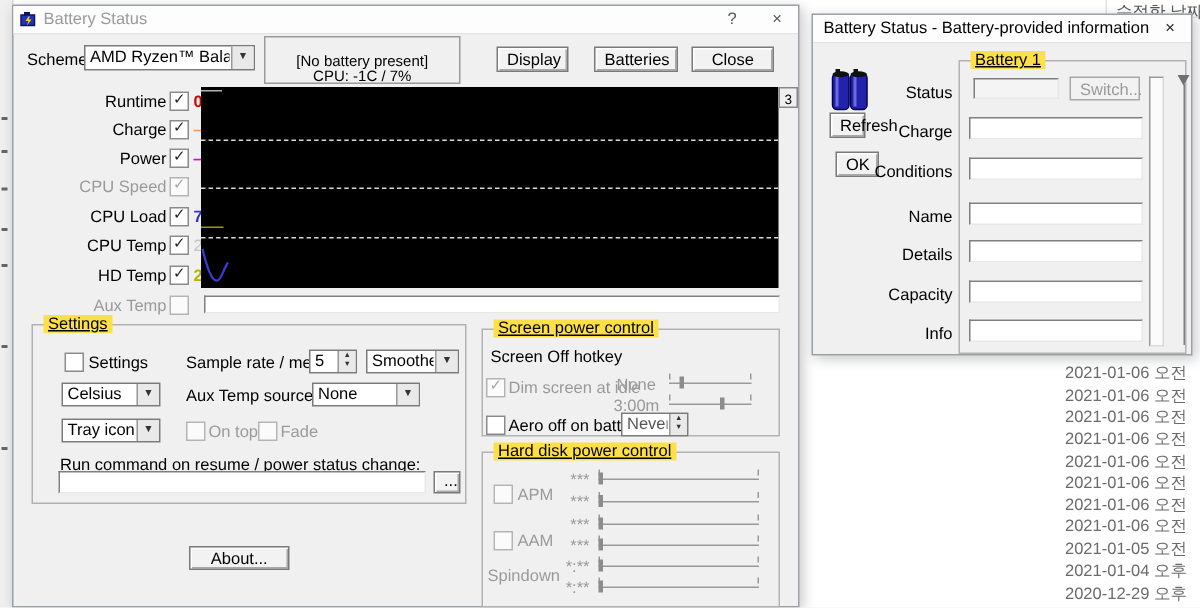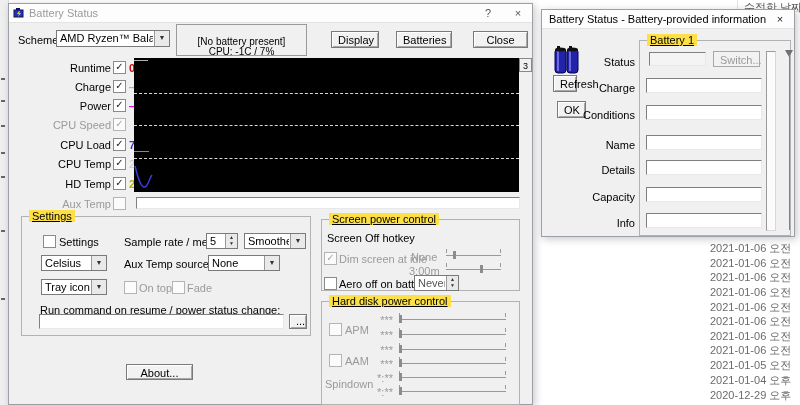--- a/index.html
+++ b/index.html
@@ -119,21 +119,21 @@
     <span class="arr">▼</span>
   </div>
 
   <div class="abs" style="left:167px;top:20px;width:131px;height:32px;border:1px solid #9a9a9a;font-size:10px;text-align:center;line-height:10px;padding-top:12px;box-sizing:border-box;">
     <div>[No battery present]</div>
     <div>CPU: -1C / 7%</div>
   </div>
 
   <button class="btn" style="left:322px;top:27px;width:48px;height:17px;">Display</button>
   <button class="btn" style="left:387px;top:27px;width:56px;height:17px;">Batteries</button>
-  <button class="btn" style="left:452px;top:27px;width:55px;height:17px;margin-left:12px;">Close</button>
+  <button class="btn" style="left:452px;top:27px;width:55px;height:17px;">Close</button>
 
   <div>
     <span class="rowlabel" style="top:58px;">Runtime</span>
     <span class="cb on" style="left:104px;top:57px;"></span>
     <span class="rowval" style="top: 58px; color: rgb(212, 0, 0);">0:00</span>
   </div>
   <div>
     <span class="rowlabel" style="top:77px;">Charge</span>
     <span class="cb on" style="left:104px;top:76px;"></span>
     <span class="rowval" style="top: 77px; color: rgb(255, 154, 64);">—</span>

